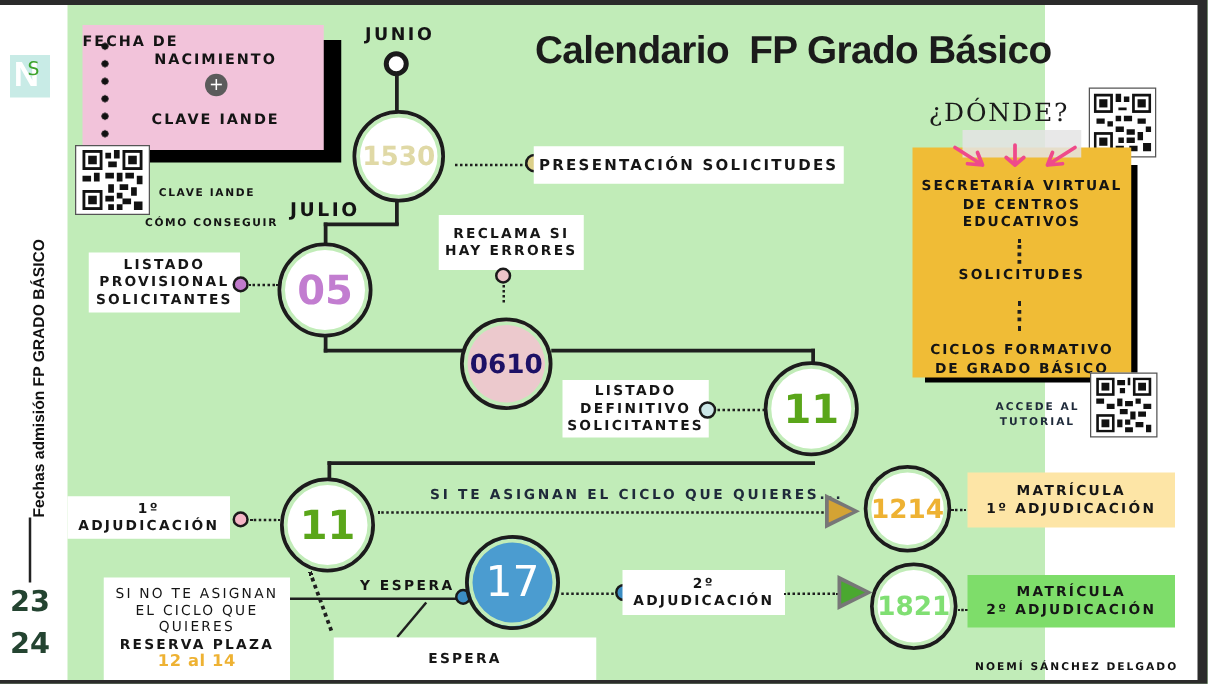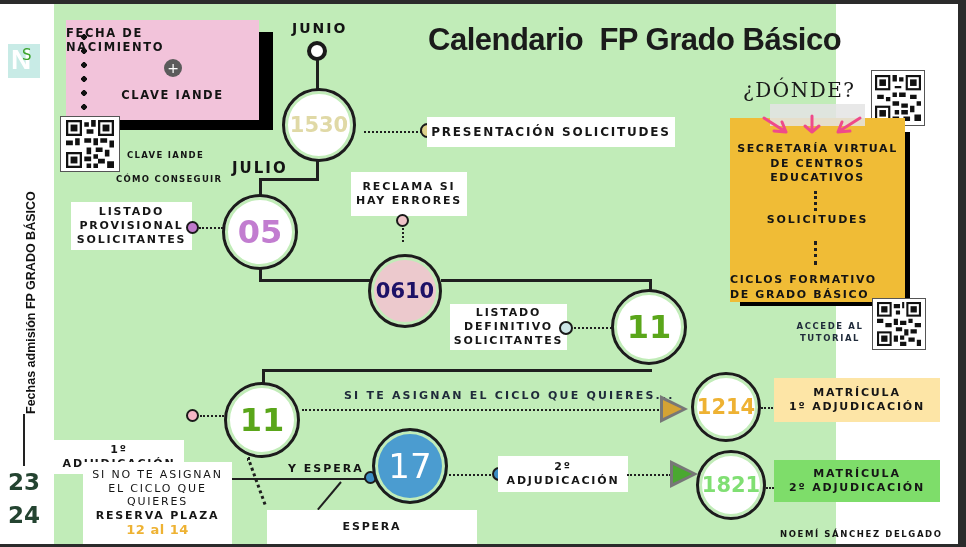--- a/index.html
+++ b/index.html
@@ -36,21 +36,21 @@
   <div class="vl" style="left:23px;top:410px;height:52px;width:2px;background:#222"></div>
   <div class="abs" style="left:8px;top:465px;font-size:23px;font-weight:bold;color:#244431;">23</div>
   <div class="abs" style="left:8px;top:498px;font-size:23px;font-weight:bold;color:#244431;">24</div>
 
   <div class="abs" style="left:428px;top:18px;font-size:31px;font-weight:bold;color:#1b1b1b;white-space:pre;letter-spacing:-0.5px;font-family:'Liberation Sans',sans-serif;">Calendario  FP Grado Básico</div>
 
   <div class="abs" style="left:80px;top:28px;width:193px;height:98px;background:#000"></div>
   <div class="abs" style="left:66px;top:16px;width:193px;height:100px;background:#f2c3da;">
     <div class="abs" style="left:15px;top:10px;width:6px;height:90px;background:radial-gradient(circle,#111 2.6px,transparent 3px) 0 0/6px 14px repeat-y"></div>
     <div class="abs bold" style="left:0;width:213px;top:6px;text-align:left;font-size:11.5px;">FECHA DE</div>
-    <div class="abs bold" style="left:0;width:213px;top:20px;font-size:11.5px;">NACIMIENTO</div>
+    <div class="abs bold" style="left:0;width:213px;top:20px;text-align:center;font-size:11.5px;">NACIMIENTO</div>
     <div class="abs" style="left:98px;top:39px;width:18px;height:18px;border-radius:50%;background:#5b5b5b;color:#fff;font-size:14px;line-height:18px;text-align:center;">+</div>
     <div class="abs bold" style="left:0;width:213px;top:68px;text-align:center;font-size:11.5px;">CLAVE IANDE</div>
   </div>
   <div class="qr" style="left:60px;top:112px;width:60px;height:56px;">
     <svg viewBox="0 0 21 21">
         <rect x="0" y="0" width="7" height="7" fill="#111"></rect>
         <rect x="1" y="1" width="5" height="5" fill="#fff"></rect>
         <rect x="2" y="2" width="3" height="3" fill="#111"></rect>
         <rect x="14" y="0" width="7" height="7" fill="#111"></rect>
         <rect x="15" y="1" width="5" height="5" fill="#fff"></rect>
@@ -121,21 +121,21 @@
   </div>
   <div class="dot" style="left:559px;top:317px;width:14px;height:14px;background:#cce6e6"></div>
   <div class="dotted" style="left:574px;top:323px;width:38px"></div>
 
   <div class="hl" style="left:262px;top:365px;width:390px"></div>
   <div class="vl" style="left:262px;top:365px;height:16px"></div>
 
   <div class="circ" style="left:224px;top:378px;width:76px;height:76px;">
     <span style="font-size:32px;color:#5aa61a">11</span>
   </div>
-  <div class="lbl" style="left:54px;top:393px;width:130px;height:34px;margin-top:43px;">
+  <div class="lbl" style="left:54px;top:393px;width:130px;height:34px;">
     <span>1º</span>
       <span>ADJUDICACIÓN</span>
   </div>
   <div class="dot" style="left:186px;top:405px;width:13px;height:13px;background:#f4b6c6"></div>
   <div class="dotted" style="left:200px;top:411px;width:24px"></div>
 
   <div class="abs bold" style="left:344px;top:385px;font-size:11px;letter-spacing:2.2px;color:#1f2a3a">SI TE ASIGNAN EL CICLO QUE QUIERES...</div>
   <div class="dotted" style="left:302px;top:405px;width:360px"></div>
   <div class="tri" style="left:660px;top:391px;border-top:14px solid transparent;border-bottom:14px solid transparent;border-left:28px solid #777"></div>
   <div class="tri" style="left:663px;top:396px;border-top:9px solid transparent;border-bottom:9px solid transparent;border-left:19px solid #d4a334"></div>
@@ -218,21 +218,21 @@
       </svg>
   </div>
   <div class="abs bold" style="left:730px;top:138px;width:175px;text-align:center;font-size:11px;line-height:14.5px;letter-spacing:1.6px;">
     <div>SECRETARÍA VIRTUAL</div>
       <div>DE CENTROS</div>
       <div>EDUCATIVOS</div>
   </div>
   <div class="dottedv" style="left:814px;top:187px;height:20px;border-left-width:3px"></div>
   <div class="abs bold" style="left:730px;top:209px;width:175px;text-align:center;font-size:11px;letter-spacing:1.8px;">SOLICITUDES</div>
   <div class="dottedv" style="left:814px;top:237px;height:24px;border-left-width:3px"></div>
-  <div class="abs bold" style="left:730px;top:269px;width:175px;text-align:left;font-size:11px;line-height:14.5px;letter-spacing:1.6px;">
+  <div class="abs bold" style="left:730px;top:269px;width:175px;text-align:center;font-size:11px;line-height:14.5px;letter-spacing:1.6px;">
     <div>CICLOS FORMATIVO</div>
       <div>DE GRADO BÁSICO</div>
   </div>
 
   <div class="abs bold" style="left:790px;top:316px;width:80px;text-align:center;font-size:8.5px;line-height:12px;letter-spacing:1.6px;color:#1f2a3a;">
     <div>ACCEDE AL</div>
       <div>TUTORIAL</div>
   </div>
   <div class="qr" style="left:872px;top:294px;width:54px;height:52px;">
     <svg viewBox="0 0 21 21">

